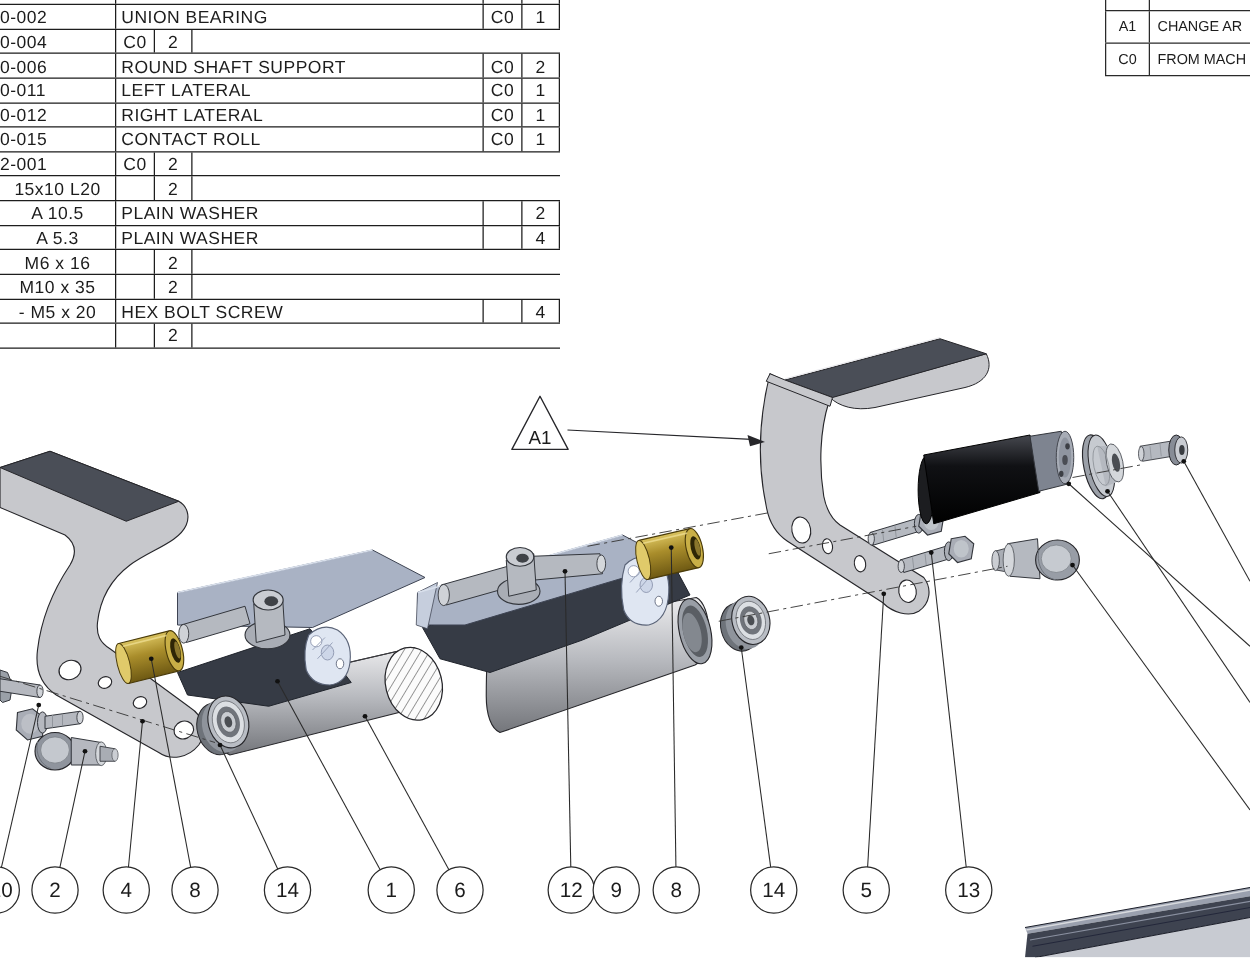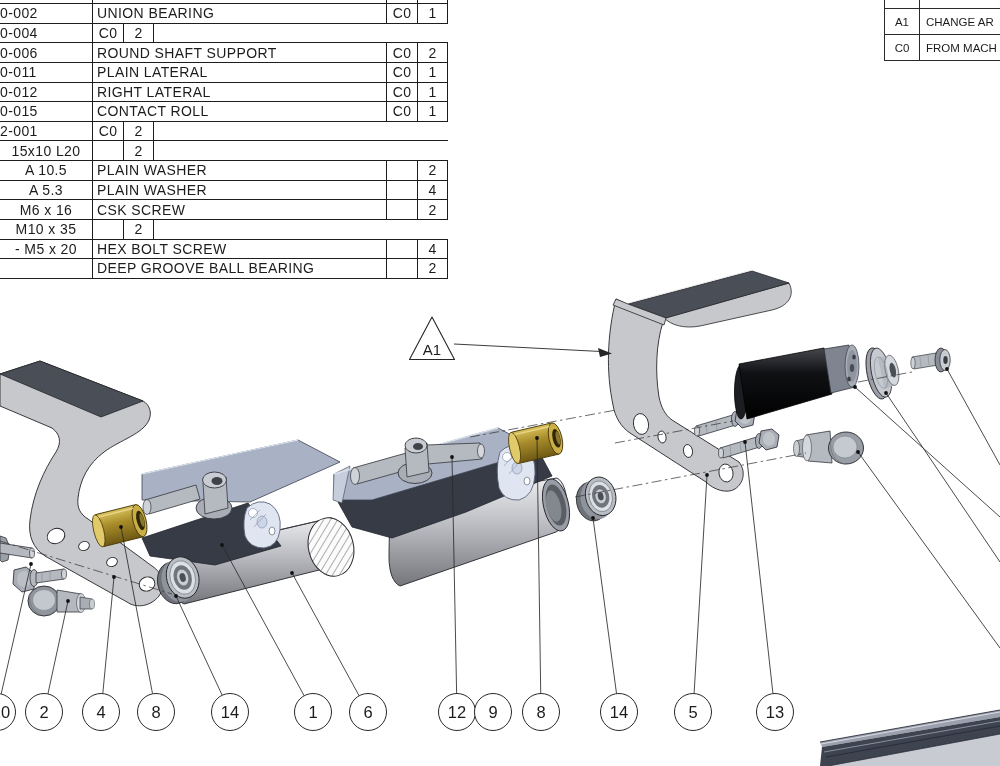--- a/index.html
+++ b/index.html
@@ -404,21 +404,21 @@
         <div class="c4">2</div>
       </div>
       <div class="bom-row">
         <div class="c1 cut">0-006</div>
         <div class="c2">ROUND SHAFT SUPPORT</div>
         <div class="c3">C0</div>
         <div class="c4">2</div>
       </div>
       <div class="bom-row">
         <div class="c1 cut">0-011</div>
-        <div class="c2">PLAIN LATERAL</div>
+        <div class="c2">LEFT LATERAL</div>
         <div class="c3">C0</div>
         <div class="c4">1</div>
       </div>
       <div class="bom-row">
         <div class="c1 cut">0-012</div>
         <div class="c2">RIGHT LATERAL</div>
         <div class="c3">C0</div>
         <div class="c4">1</div>
       </div>
       <div class="bom-row">
@@ -444,38 +444,36 @@
         <div class="c4">2</div>
       </div>
       <div class="bom-row">
         <div class="c1 ctr">A 5.3</div>
         <div class="c2">PLAIN WASHER</div>
         <div class="c3"></div>
         <div class="c4">4</div>
       </div>
       <div class="bom-row">
         <div class="c1 ctr">M6 x 16</div>
-        <div class="c2">CSK SCREW</div>
         <div class="c3"></div>
         <div class="c4">2</div>
       </div>
       <div class="bom-row">
         <div class="c1 ctr">M10 x 35</div>
         <div class="c3"></div>
         <div class="c4">2</div>
       </div>
       <div class="bom-row">
         <div class="c1 ctr">- M5 x 20</div>
         <div class="c2">HEX BOLT SCREW</div>
         <div class="c3"></div>
         <div class="c4">4</div>
       </div>
       <div class="bom-row">
         <div class="c1 ctr"></div>
-        <div class="c2">DEEP GROOVE BALL BEARING</div>
         <div class="c3"></div>
         <div class="c4">2</div>
       </div>
     </div>
 
 <div class="rev" id="rev-table">
       <div class="rev-row">
         <div class="r1">A3</div>
         <div class="r2">DISPLAY S</div>
       </div>

